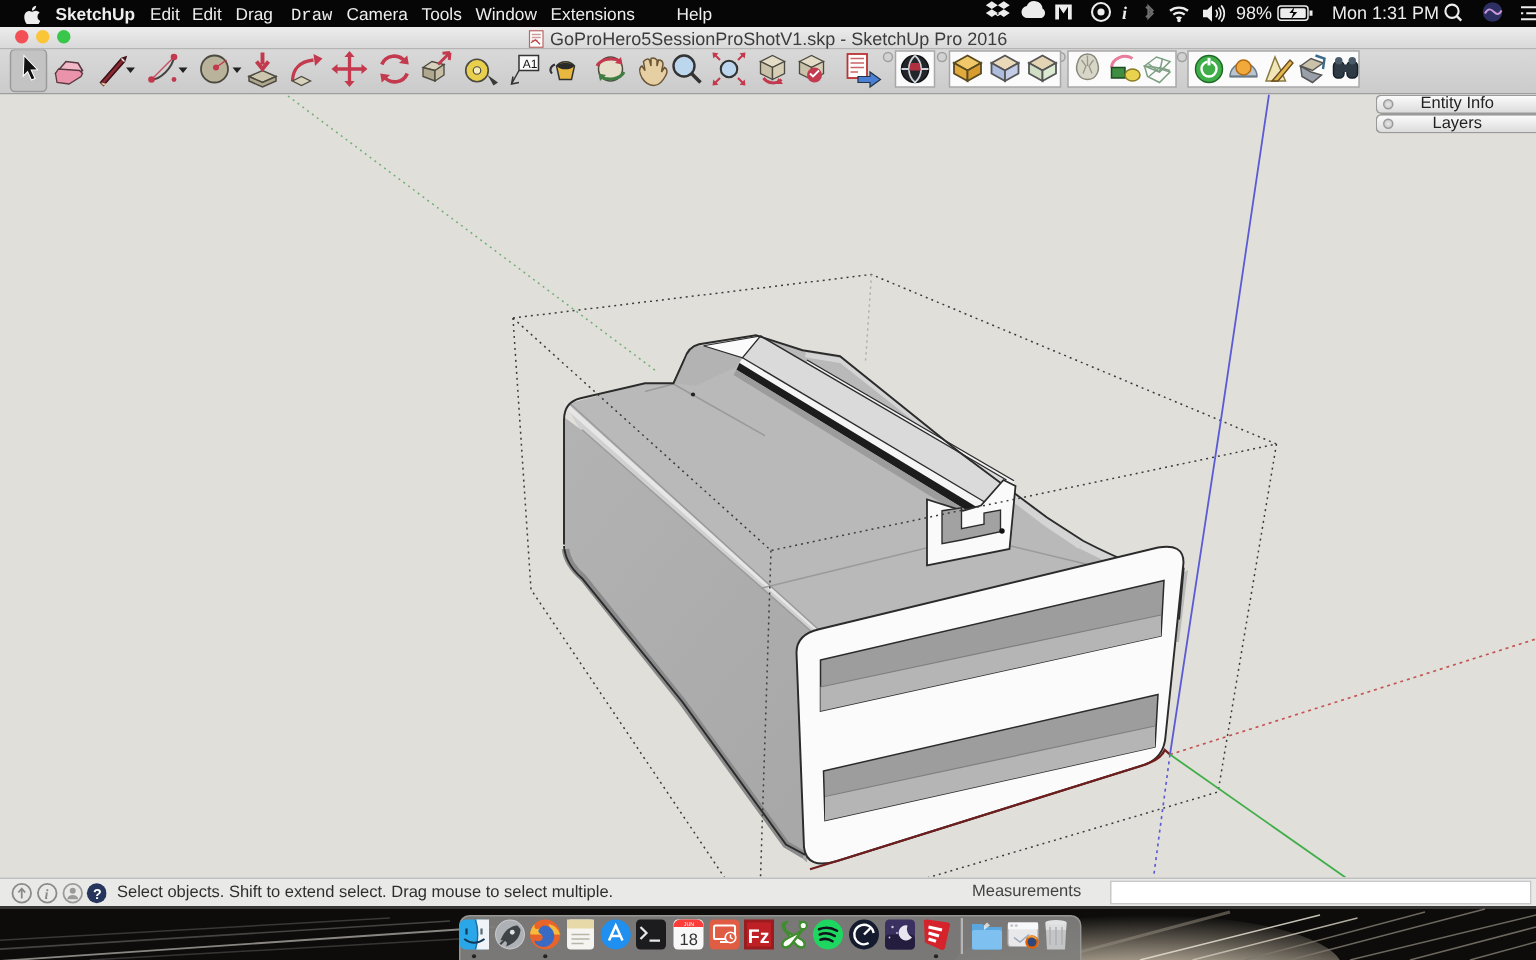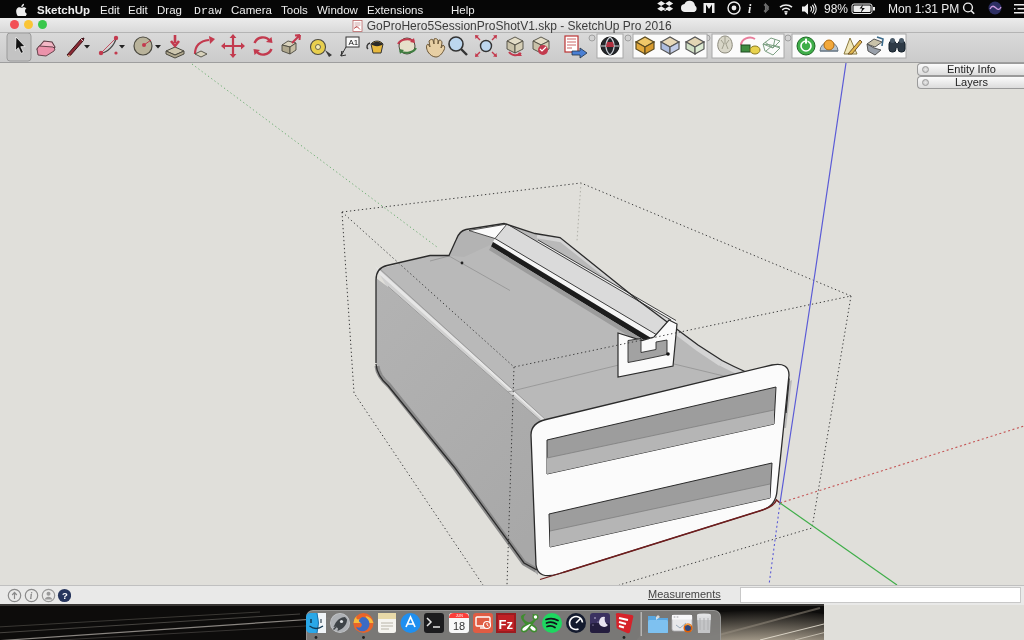--- a/index.html
+++ b/index.html
@@ -25,21 +25,21 @@
     background:linear-gradient(#fbfbfb,#dcdcdc);border:1px solid #9a9a9a;border-right:none;
     border-radius:4px 0 0 4px;font-size:11px;color:#222;text-align:center;line-height:11px;}
   .panel .pc{position:absolute;left:4px;top:2px;width:7px;height:7px;border-radius:50%;
     background:radial-gradient(#e8e8e8,#c2c2c2);border:1px solid #9a9a9a;box-sizing:border-box;}
   
   #statusbar{position:absolute;left:0;top:585px;width:1024px;height:19px;
     background:#e9e9e8;border-top:1px solid #c0c0c0;font-size:11px;color:#2e2e2e;}
   #measure{position:absolute;left:740px;top:587px;width:279px;height:14px;
     background:#fff;border:1px solid #c8c8c8;}
   
-  #desktop{position:absolute;left:0;top:604px;width:824px;height:36px;background:#c4b5fd;overflow:hidden;}
+  #desktop{position:absolute;left:0;top:604px;width:1024px;height:36px;background:#c4b5fd;overflow:hidden;}
   #dock{position:absolute;left:306px;top:6px;width:413px;height:30px;
     background:rgba(128,126,124,.95);border:1px solid rgba(180,180,180,.5);border-radius:7px 7px 0 0;}
 </style>
 </head>
 <body>
 <div id="stage">
   <div id="menubar">
     <svg style="position:absolute;left:16px;top:3px" width="12" height="13" viewBox="0 0 12 13">
       <path fill="#ededed" d="M8.1 3.4c.6-.7.9-1.6.8-2.5-.8.1-1.7.6-2.2 1.2-.5.6-.9 1.5-.8 2.4.9.1 1.7-.4 2.2-1.1zM9 4.7c-1.2-.1-2.2.7-2.8.7-.6 0-1.5-.7-2.4-.6-1.2 0-2.4.7-3 1.9-1.3 2.2-.3 5.6.9 7.4.6.9 1.3 1.9 2.3 1.8.9 0 1.3-.6 2.4-.6 1.1 0 1.4.6 2.4.6 1 0 1.6-.9 2.2-1.8.7-1 1-2 1-2.1-.1 0-2-.8-2-3 0-1.9 1.5-2.8 1.6-2.8-.9-1.3-2.2-1.4-2.6-1.5z" transform="translate(0,0) scale(.9)"></path>
     </svg>
@@ -387,21 +387,22 @@
       <circle cx="7.5" cy="7.5" r="6.2" fill="none" stroke="#8a8a8a" stroke-width="1.2"></circle>
       <path d="M7.5 11V5M5.2 7L7.5 4.4L9.8 7" stroke="#8a8a8a" stroke-width="1.2" fill="none"></path>
       <circle cx="24.5" cy="7.5" r="6.2" fill="none" stroke="#8a8a8a" stroke-width="1.2"></circle>
       <text x="22.7" y="11" font-size="9.5" fill="#8a8a8a" font-family="Liberation Serif,serif" font-style="italic" font-weight="bold">i</text>
       <circle cx="41.5" cy="7.5" r="6.2" fill="none" stroke="#9a9a9a" stroke-width="1.2"></circle>
       <circle cx="41.5" cy="5.8" r="2" fill="#9a9a9a"></circle>
       <path d="M37.7 11.5a4 4 0 0 1 7.6 0z" fill="#9a9a9a"></path>
       <circle cx="57.5" cy="7.5" r="6.6" fill="#26355c"></circle>
       <text x="55" y="11" font-size="9.5" fill="#fff" font-weight="bold">?</text>
     </svg>
-    <span style="position:absolute;left:648px;top:2px;color:#444;text-decoration:underline;">Measurements</span>
+    <span style="position:absolute;left:78px;top:3px;">Select objects. Shift to extend select. Drag mouse to select multiple.</span>
+    <span style="position:absolute;left:648px;top:2px;color:#444;">Measurements</span>
   </div>
   <div id="measure"></div>
   <div id="desktop">
     <svg width="1024" height="36" viewBox="0 0 1024 36">
       <defs>
           <radialGradient id="glow" cx="0.5" cy="1" r="1">
         <stop offset="0" stop-color="#fffdf8"></stop>
             <stop offset="0.45" stop-color="#cfc3ae"></stop>
         <stop offset="1" stop-color="#c9bda9" stop-opacity="0"></stop>
           </radialGradient>

